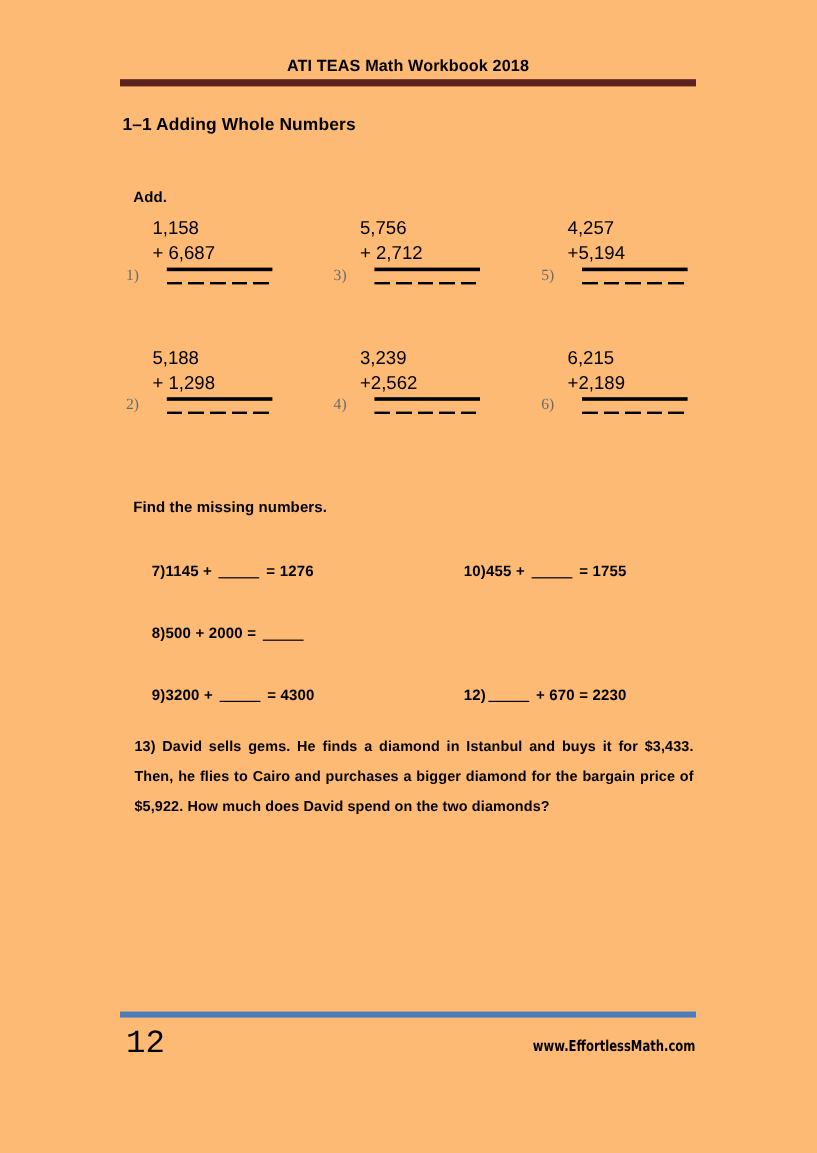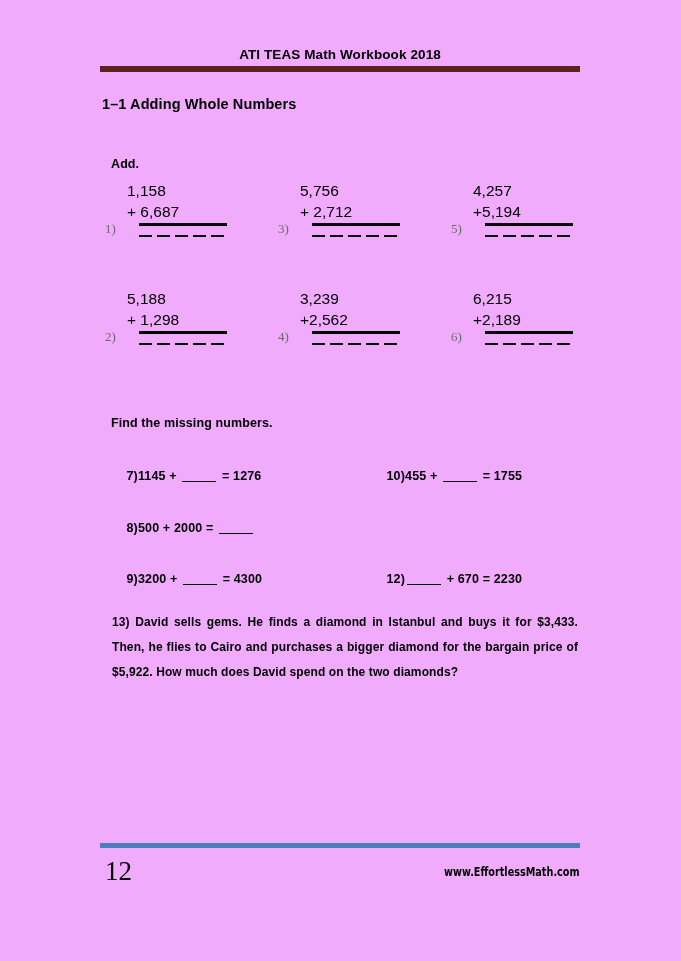--- a/index.html
+++ b/index.html
@@ -14,21 +14,21 @@
     font-family: "Liberation Sans", sans-serif;
     color: #000000;
     overflow: hidden;
   }
 
   .page {
     position: absolute;
     left: 0; top: 0;
     width: 681px;
     height: 961px;
-    background: #f0abfc;
+    background: #fdba74;
   }
 
   
   .header-title {
     position: absolute;
     left: 100px;
     top: 47px;
     width: 480px;
     text-align: center;
     font-size: 13.5px;
@@ -146,21 +146,21 @@
     left: 100px;
     top: 843px;
     width: 480px;
     height: 5px;
     background: #4a7ebb;
   }
   .page-number {
     position: absolute;
     left: 105px;
     top: 855px;
-    font-family: Liberation Serif, serif;
+    font-family: Liberation Mono, monospace;
     font-size: 27px;
     line-height: 32px;
   }
   .site-url {
     position: absolute;
     right: 101px;
     top: 864px;
     font-family: "DejaVu Sans", sans-serif;
     font-size: 12.5px;
     font-weight: bold;

